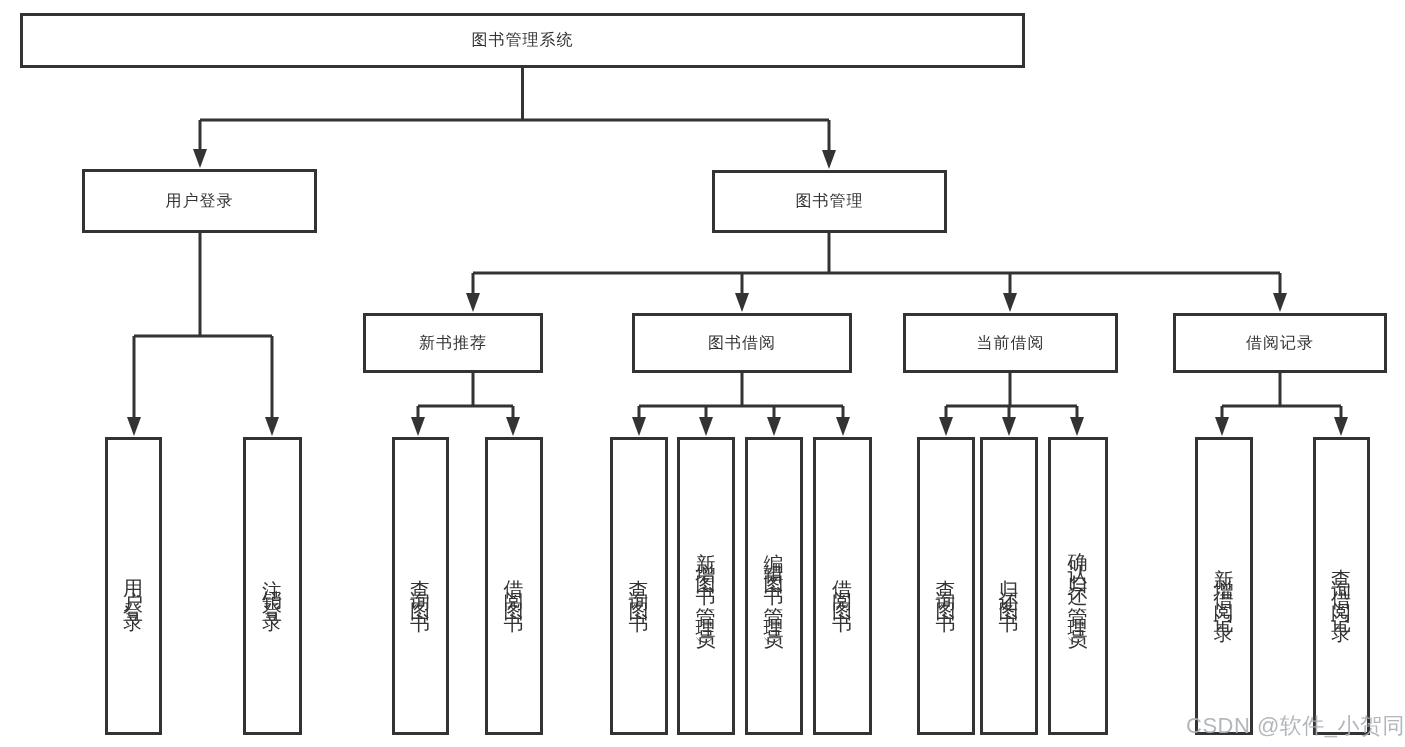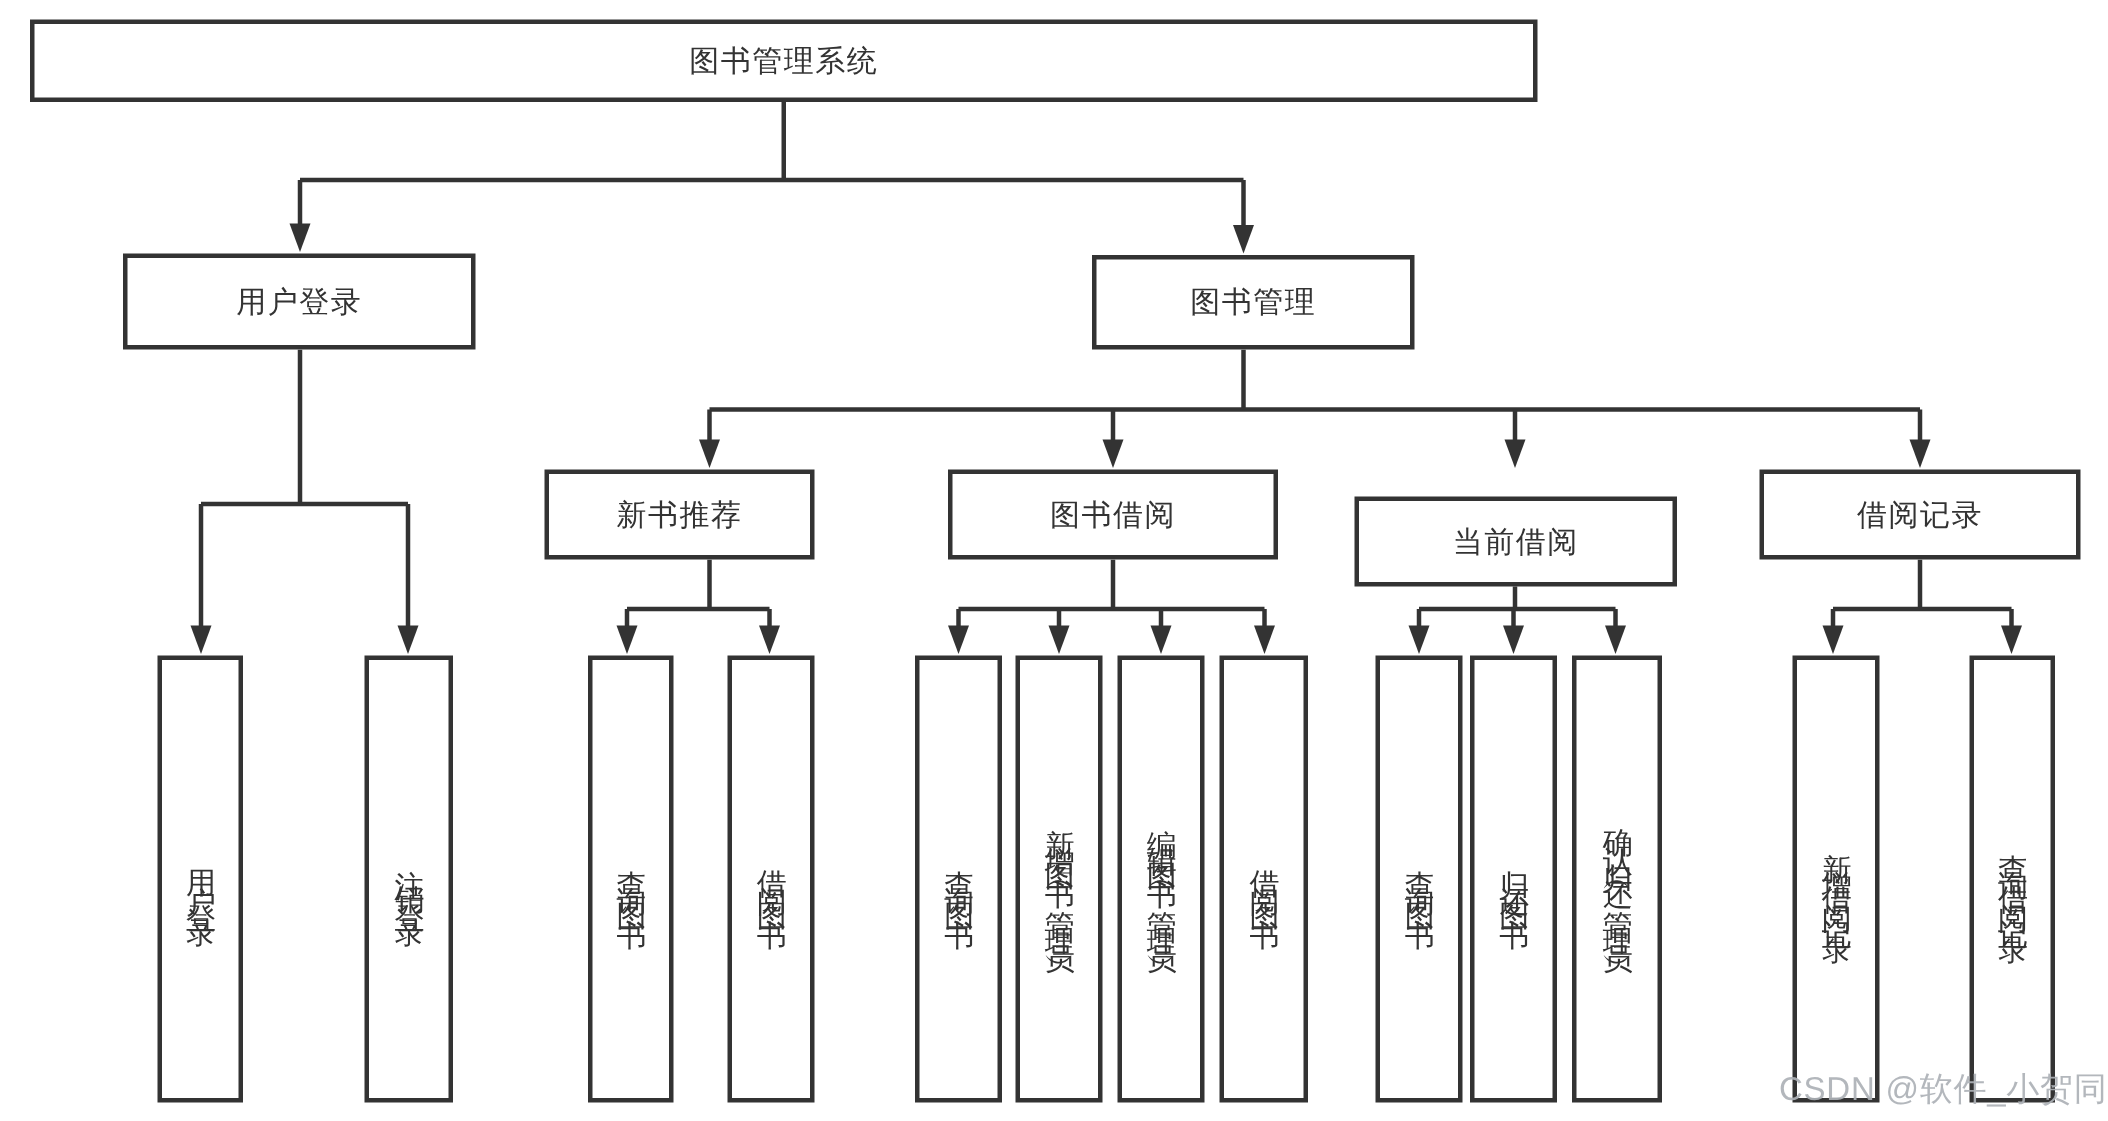--- a/index.html
+++ b/index.html
@@ -26,34 +26,34 @@
     position: absolute;
     box-sizing: border-box;
     border: 3px solid #333333;
     background: #ffffff;
     display: flex;
     align-items: center;
     justify-content: center;
     color: #333333;
   }
   .hlabel {
-    font-size: 20px;
+    font-size: 16px;
     letter-spacing: 1px;
     white-space: nowrap;
   }
   
   .b-root   { left: 20px;  top: 13px;  width: 1005px; height: 55px; }
   
   .b-login  { left: 82px;  top: 169px; width: 235px; height: 64px; }
-  .b-mgmt   { left: 712px; top: 170px; width: 215px; height: 63px; margin-left: 16px; }
+  .b-mgmt   { left: 712px; top: 170px; width: 235px; height: 63px; }
   
   .lvl3 { top: 313px; height: 60px; }
   .b-recommend { left: 363px;  width: 180px; }
   .b-borrow    { left: 632px;  width: 220px; justify-content: center; }
-  .b-current   { left: 903px;  width: 215px; margin-top: 18px; }
+  .b-current   { left: 903px;  width: 215px; }
   .b-records   { left: 1173px; width: 214px; justify-content: center; }
   
   .leaf {
     top: 437px;
     height: 298px;
     width: 57px;
   }
   .leaf .vlabel {
     writing-mode: vertical-rl;
     text-orientation: mixed;

